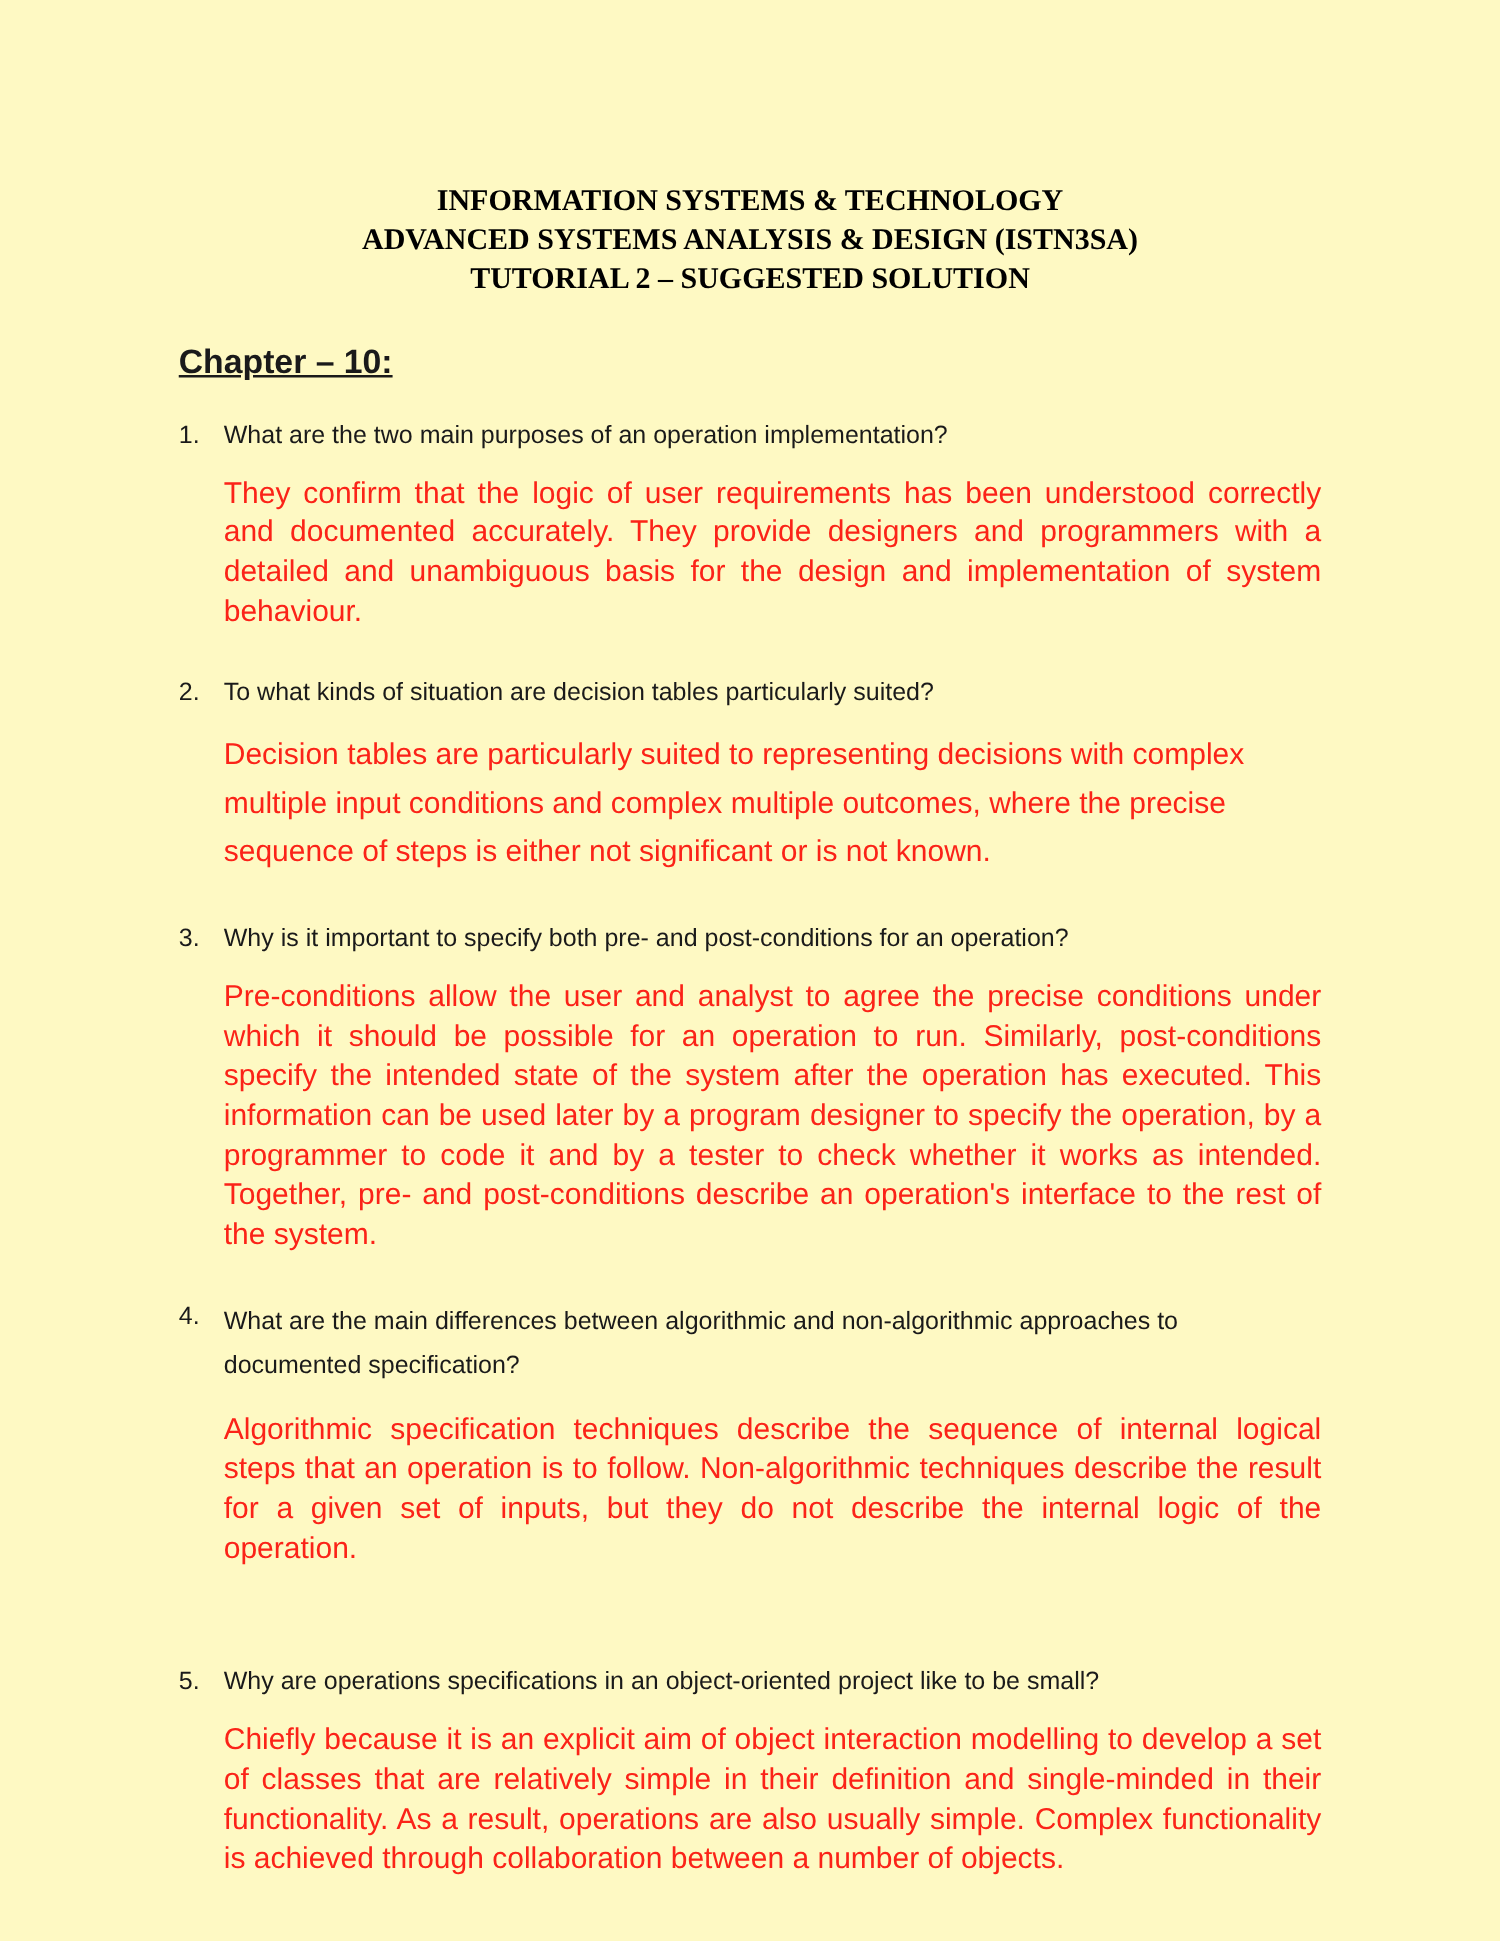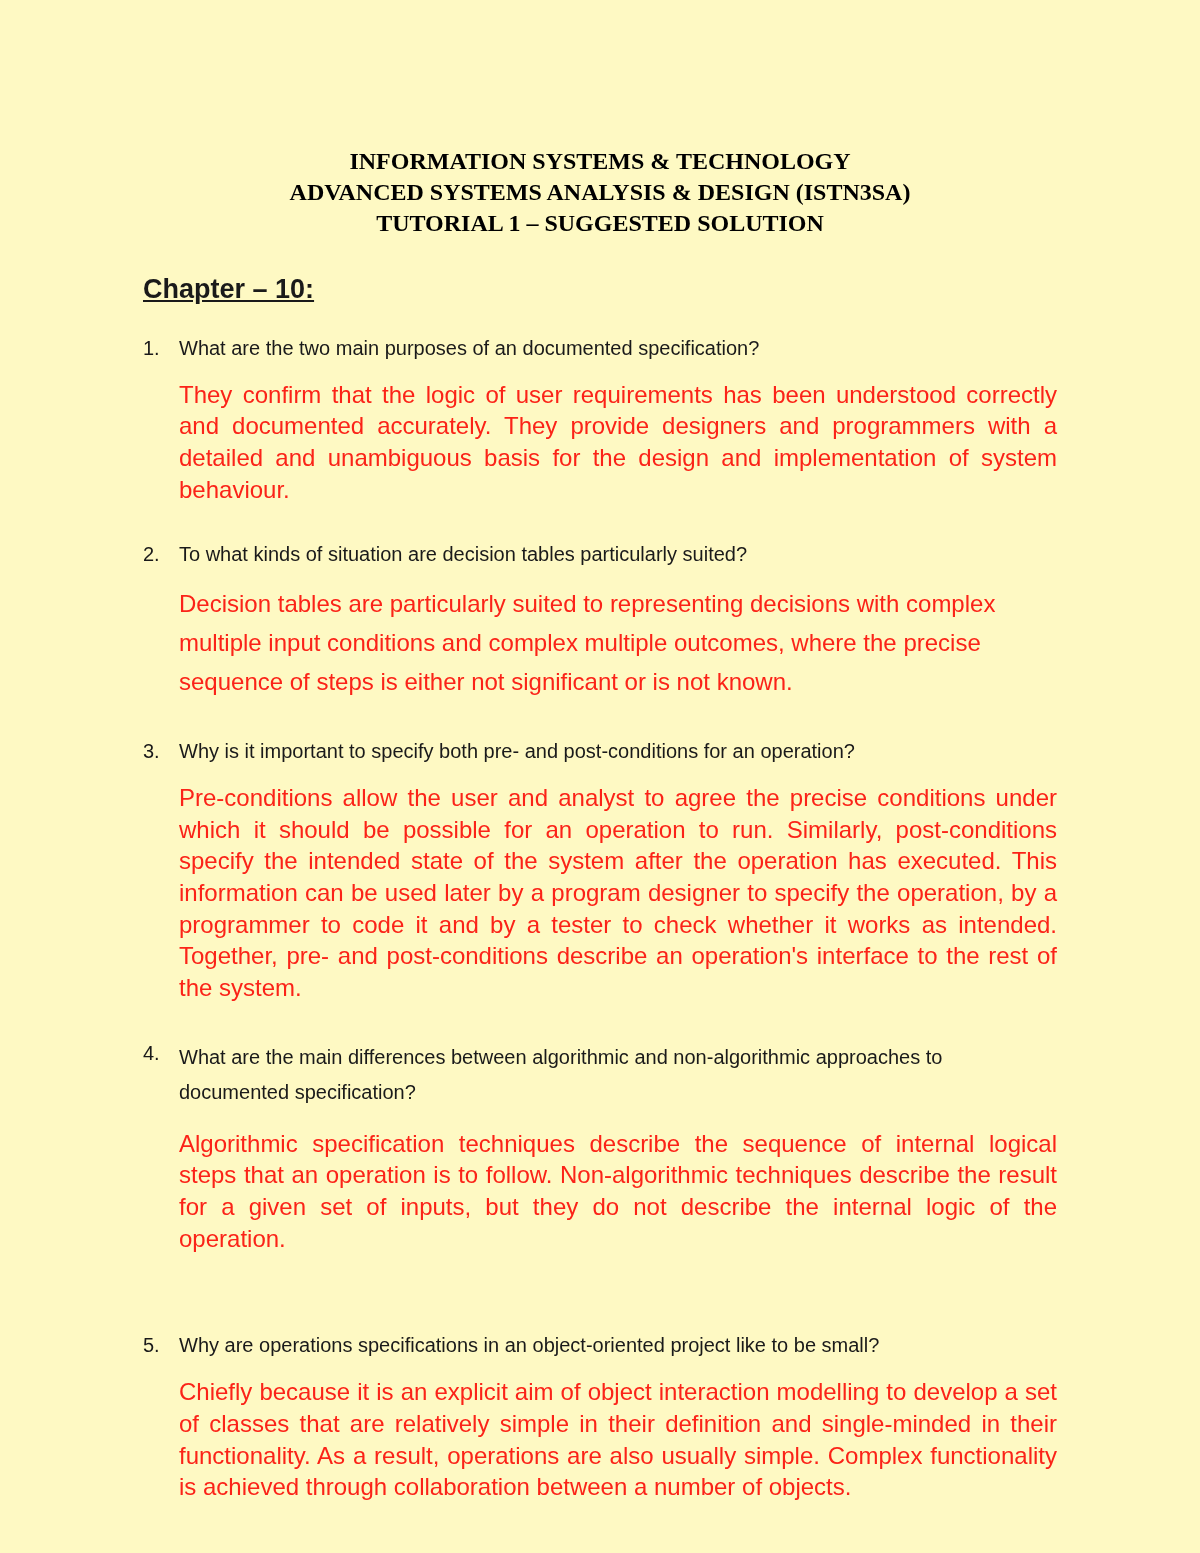--- a/index.html
+++ b/index.html
@@ -77,29 +77,29 @@
   }
 </style>
 </head>
 <body>
 
 <div class="page">
 
   <div class="doc-title">
     <div>INFORMATION SYSTEMS &amp; TECHNOLOGY</div>
     <div>ADVANCED SYSTEMS ANALYSIS &amp; DESIGN (ISTN3SA)</div>
-    <div>TUTORIAL 1 – SUGGESTED SOLUTION</div>
+    <div>TUTORIAL 2 – SUGGESTED SOLUTION</div>
   </div>
 
   <div class="chapter-heading">Chapter – 10:</div>
 
   <div class="qa-item">
     <div class="qa-num">1.</div>
     <div class="qa-body">
-      <p class="question">What are the two main purposes of an documented specification?</p>
+      <p class="question">What are the two main purposes of an operation implementation?</p>
       <p class="answer">They confirm that the logic of user requirements has been understood correctly and documented accurately.  They provide designers and programmers with a detailed and unambiguous basis for the design and implementation of system behaviour.</p>
     </div>
   </div>
 
   <div class="qa-item">
     <div class="qa-num">2.</div>
     <div class="qa-body">
       <p class="question">To what kinds of situation are decision tables particularly suited?</p>
       <p class="answer spaced">Decision tables are particularly suited to representing decisions with complex multiple input conditions and complex multiple outcomes, where the precise sequence of steps is either not significant or is not known.</p>
     </div>

